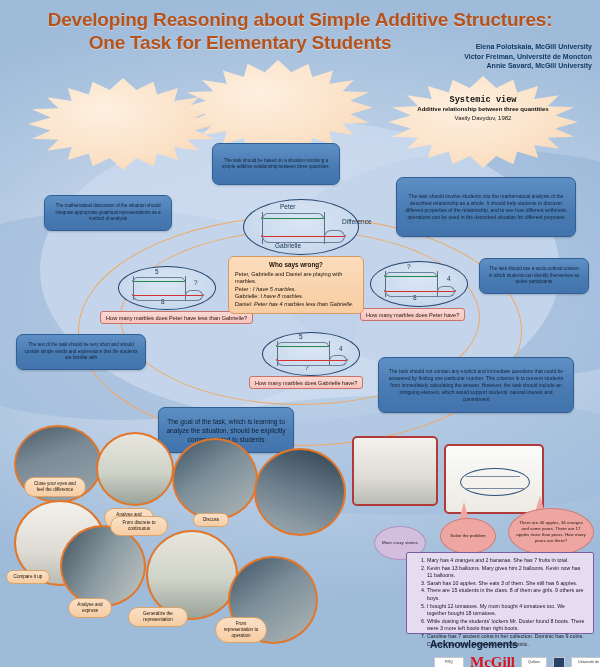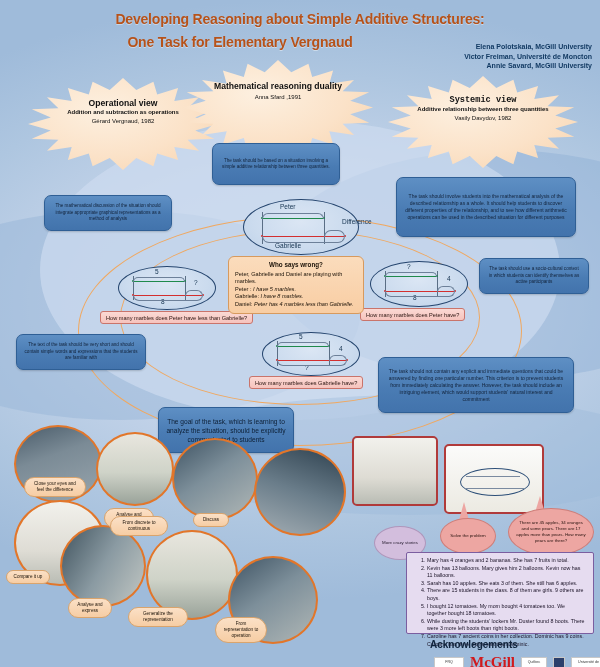--- a/index.html
+++ b/index.html
@@ -21,21 +21,21 @@
   .swoosh {
     position:absolute; border-radius:50%;
     background:#9bb8d9; opacity:.55;
   }
   .swoosh2 { background:#8fb0d5; opacity:.45; }
   .swoosh3 { background:#cddcf0; opacity:.7; }
 
   
   .title-wrap { position:absolute; top:8px; left:0; width:600px; text-align:center; z-index:20; }
   .title {
-    color:#b6521a; font-weight:bold; font-size:14px; line-height:23px;
+    color:#b6521a; font-weight:bold; font-size:19px; line-height:23px;
     text-shadow:0 1px 0 rgba(255,255,255,.4);
     letter-spacing:-.2px;
   }
   .authors {
     position:absolute; right:8px; top:42px; z-index:22;
     text-align:right; color:#123a63; font-size:7px; line-height:9.5px; font-weight:bold;
   }
 
   
   .burst { position:absolute; z-index:10; }
@@ -174,43 +174,34 @@
 
 <div id="poster">
 
   <div class="swoosh" style="left:-120px; top:210px; width:480px; height:210px;"></div>
   <div class="swoosh swoosh2" style="left:270px; top:150px; width:460px; height:230px;"></div>
   <div class="swoosh swoosh3" style="left:40px; top:120px; width:520px; height:300px;"></div>
   <div class="swoosh" style="left:150px; top:395px; width:520px; height:120px; opacity:.4;"></div>
 
   <div class="title-wrap">
     <div class="title">Developing Reasoning about Simple Additive Structures:</div>
-    <div class="title" style="padding-right:120px;">One Task for Elementary Vergnaud</div>
+    <div class="title" style="padding-right:120px;">One Task for Elementary Students</div>
   </div>
   <div class="authors">
     <div>Elena Polotskaia, McGill University</div>
     <div>Victor Freiman, Université de Moncton</div>
     <div>Annie Savard, McGill University</div>
   </div>
 
   <div class="burst" style="left:28px; top:78px; width:190px; height:92px;">
     <div class="star"></div>
-    <div class="btext" style="padding-top:20px;">
-      <div class="bh" style="font-size:8.6px;">Operational view</div>
-      <div class="bs" style="font-size:6px; line-height:7.6px; margin-top:1px;">Addition and subtraction as operations</div>
-      <div class="bc" style="font-size:6px; margin-top:1px;">Gérard Vergnaud, 1982</div>
-    </div>
   </div>
 
   <div class="burst" style="left:183px; top:60px; width:190px; height:95px;">
     <div class="star"></div>
-    <div class="btext" style="padding-top:21px;">
-      <div class="bh" style="font-size:8.6px; line-height:11px;">Mathematical reasoning duality</div>
-      <div class="bc" style="font-size:6px; margin-top:2px;">Anna Sfard ,1991</div>
-    </div>
   </div>
 
   <div class="burst" style="left:388px; top:76px; width:190px; height:92px;">
     <div class="star"></div>
     <div class="btext" style="padding-top:19px;">
       <div class="bh" style="font-size:8.6px;font-family:Liberation Mono, monospace;">Systemic view</div>
       <div class="bs" style="font-size:6px; line-height:7.6px; margin-top:1px;">Additive relationship between three quantities</div>
       <div class="bc" style="font-size:6px; margin-top:1px;">Vasily Davydov, 1982</div>
     </div>
   </div>

